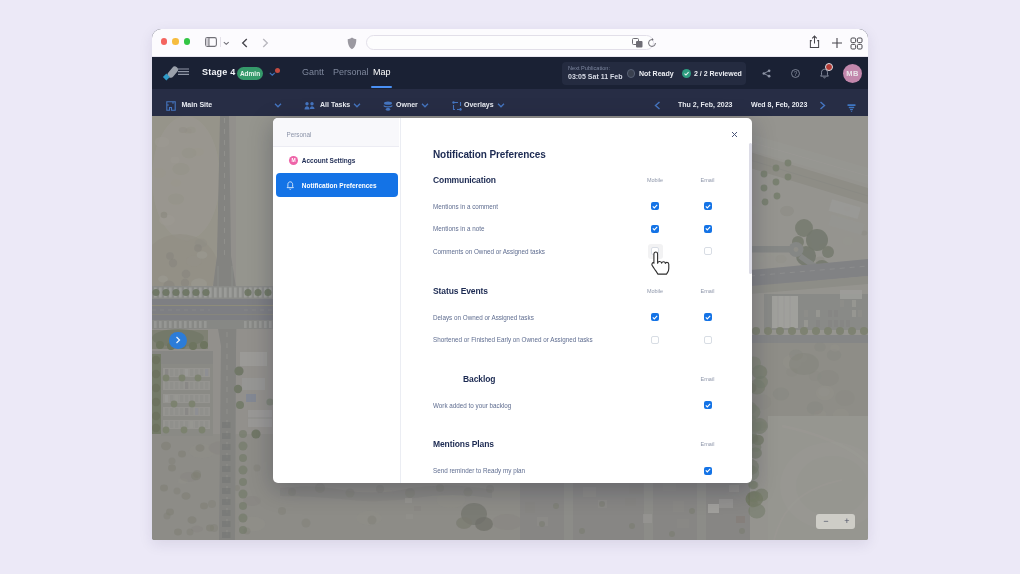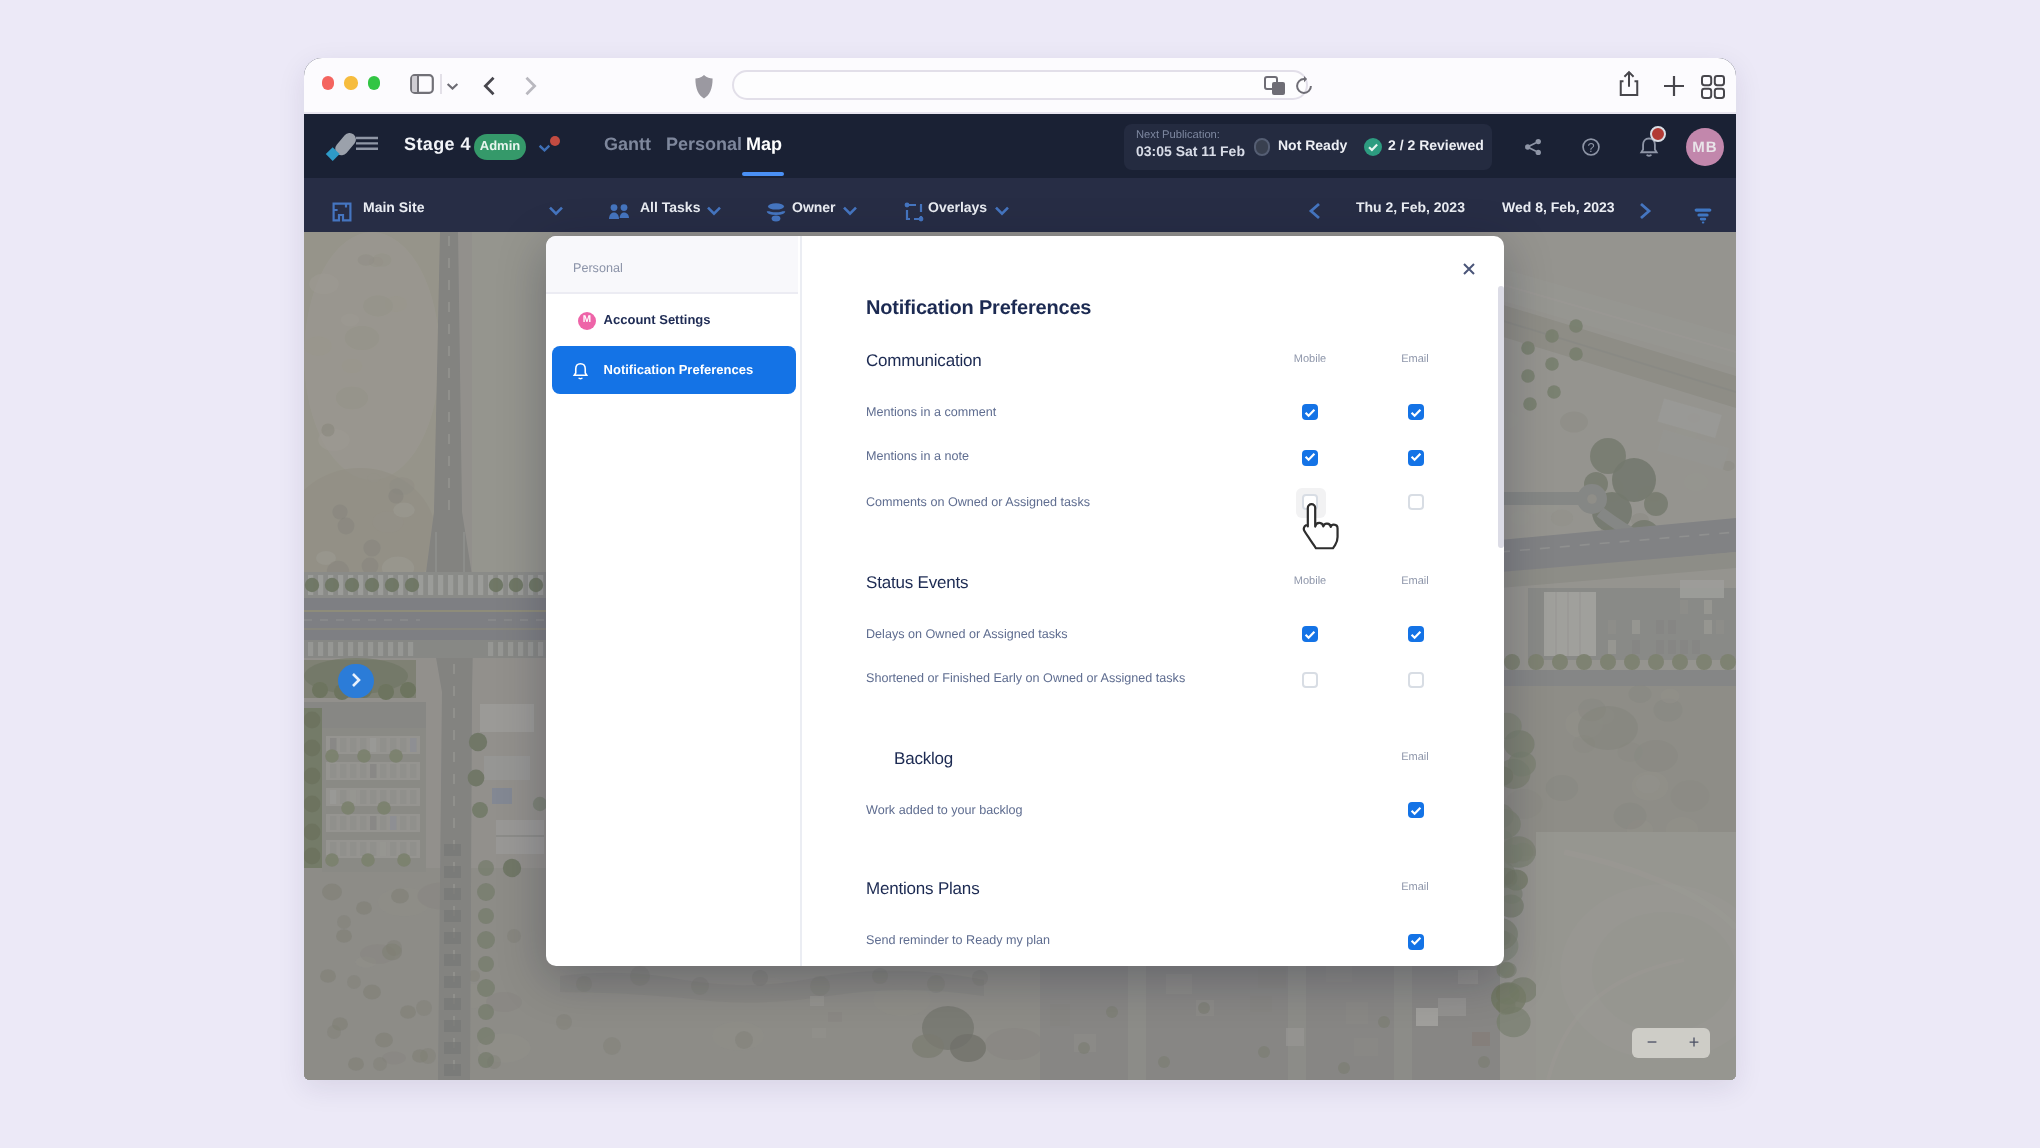--- a/index.html
+++ b/index.html
@@ -4,26 +4,26 @@
 <style>
 html,body{margin:0;padding:0;}
 body{width:1020px;height:574px;background:#ECE9F7;font-family:"Liberation Sans",sans-serif;position:relative;overflow:hidden;}
 .win{position:absolute;left:152px;top:29px;width:716px;height:511px;border-radius:9px 9px 3px 3px;overflow:hidden;background:#1A2134;box-shadow:0 4px 14px rgba(40,30,80,0.10);}
 .abs{position:absolute;}
 .tb{position:absolute;left:0;top:0;width:716px;height:28px;background:#FCFBFE;border-bottom:1px solid #E9E6F0;box-sizing:border-box;}
 .dot{position:absolute;top:9.3px;width:6.6px;height:6.6px;border-radius:50%;}
 .urlbar{position:absolute;left:214px;top:6px;width:288px;height:15px;border-radius:7.5px;background:#FDFDFE;border:0.5px solid #E2DFE9;box-sizing:border-box;}
 .nav{position:absolute;left:0;top:28px;width:716px;height:32px;background:#1A2134;}
 .fbar{position:absolute;left:0;top:60px;width:716px;height:27px;background:#272D45;}
-.navtxt{color:#7E879C;font-weight:bold;font-size:9px;position:absolute;}
+.navtxt{color:#7E879C;font-weight:normal;font-size:9px;position:absolute;}
 .ftxt{color:#E9ECF2;font-weight:bold;font-size:7px;position:absolute;}
 .modal{position:absolute;left:121px;top:89px;width:479px;height:365px;background:#fff;border-radius:5px;box-shadow:0 6px 24px rgba(10,15,40,0.28);}
 .side{position:absolute;left:0;top:0;width:127px;height:365px;border-right:1px solid #EBEDF3;}
 .h1{position:absolute;font-size:10px;font-weight:bold;color:#1C2A52;letter-spacing:-0.1px;}
-.h2{position:absolute;font-size:8.5px;font-weight:normal;color:#1C2A52;letter-spacing:-0.1px;}
+.h2{position:absolute;font-size:8.5px;font-weight:bold;color:#1C2A52;letter-spacing:-0.1px;}
 .collab{position:absolute;font-size:5.5px;color:#8E96AA;transform:translateX(-50%);}
 .rowt{position:absolute;font-size:6.3px;color:#5F6D90;}
 .cb{position:absolute;width:8px;height:8px;border-radius:2px;transform:translate(-50%,-50%);}
 .cbon{background:#1473E6;}
 .cboff{background:#fff;border:1px solid #D8DDE4;box-sizing:border-box;}
 .ck{position:absolute;left:1.2px;top:1.5px;}
 </style>
 </head>
 <body>
 <div class="win">
@@ -696,21 +696,21 @@
     <div class="cb cbon" style="left:434.5px;top:199px;">
         <svg class="ck" width="6" height="5" viewBox="0 0 6 5">
           <path d="M0.8 2.4 L2.3 3.9 L5.2 0.9" stroke="#fff" stroke-width="1.1" fill="none"></path>
         </svg>
       </div>
 
     <div class="rowt" style="left:160px;top:218px;">Shortened or Finished Early on Owned or Assigned tasks</div>
     <div class="cb cboff" style="left:382px;top:221.5px;"></div>
     <div class="cb cboff" style="left:434.5px;top:221.5px;"></div>
 
-    <div class="h2" style="left:160px;top:255.5px;padding-left:14px;">Backlog</div>
+    <div class="h2" style="left:176px;top:255.5px;padding-left:14px;">Backlog</div>
     <div class="collab" style="left:434.5px;top:257.5px;">Email</div>
 
     <div class="rowt" style="left:160px;top:283.5px;">Work added to your backlog</div>
     <div class="cb cbon" style="left:434.5px;top:287px;">
         <svg class="ck" width="6" height="5" viewBox="0 0 6 5">
           <path d="M0.8 2.4 L2.3 3.9 L5.2 0.9" stroke="#fff" stroke-width="1.1" fill="none"></path>
         </svg>
       </div>
 
     <div class="h2" style="left:160px;top:321px;">Mentions Plans</div>

